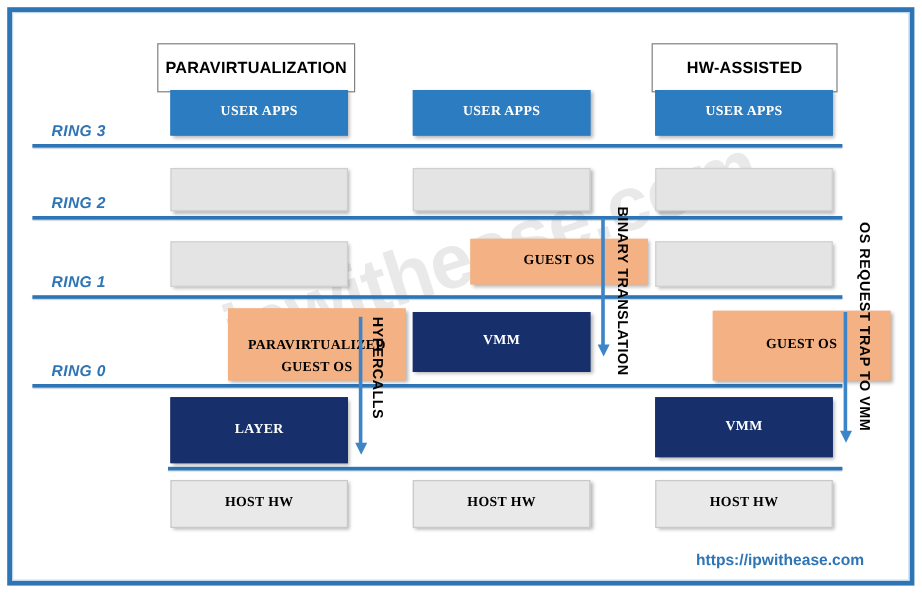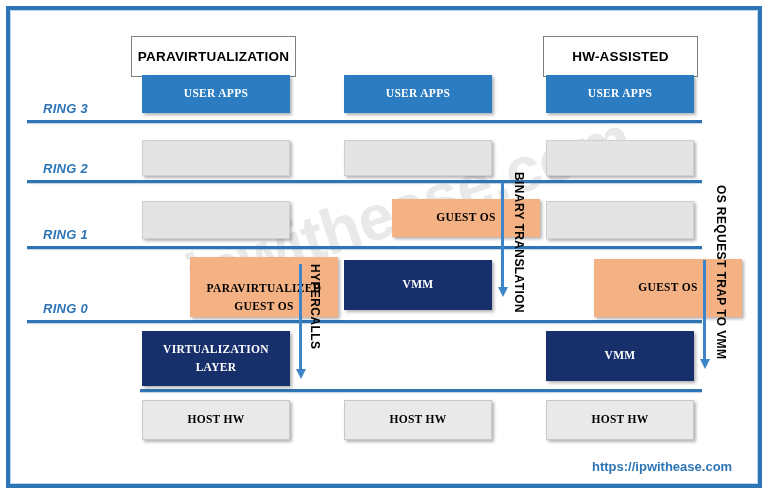--- a/index.html
+++ b/index.html
@@ -184,21 +184,20 @@
   <div class="box gray" style="left:142px; top:140px; width:148px; height:36px;"></div>
 
   <div class="box gray" style="left:142px; top:201px; width:148px; height:38px;"></div>
 
   <div class="box orange" style="left:142px; top:257px; width:148px; height:60px;justify-content:flex-end;">
     <span class="l1">PARAVIRTUALIZED</span>
     <span class="l2">GUEST OS</span>
   </div>
 
   <div class="box navy" style="left:142px; top:331px; width:148px; height:55px;">
-    <span class="l1">VIRTUALIZATION</span>
     <span class="l2">LAYER</span>
   </div>
 
   <div class="box hw" style="left:142px; top:400px; width:148px; height:40px;">HOST HW</div>
 
   <div class="box blue" style="left:344px; top:75px; width:148px; height:38px;">USER APPS</div>
 
   <div class="box gray" style="left:344px; top:140px; width:148px; height:36px;"></div>
 
   <div class="box orange" style="left:344px; top:199px; width:148px; height:38px;">GUEST OS</div>
@@ -221,15 +220,15 @@
 
   <div class="v-arrow" style="left:299px; top:264px; height:106px;"></div>
   <div class="v-label" style="left:322px; top:264px;">HYPERCALLS</div>
 
   <div class="v-arrow" style="left:501px; top:182px; height:106px;"></div>
   <div class="v-label" style="left:526px; top:172px;">BINARY TRANSLATION</div>
 
   <div class="v-arrow" style="left:703px; top:260px; height:100px;"></div>
   <div class="v-label" style="left:728px; top:185px;">OS REQUEST TRAP TO VMM</div>
 
-  <div class="site-url" style="left:592px; top:459px;">https://ipwithease.com</div>
+  <div class="site-url" style="left:580px; top:459px;">https://ipwithease.com</div>
 
 </div>
 
 </body></html>

